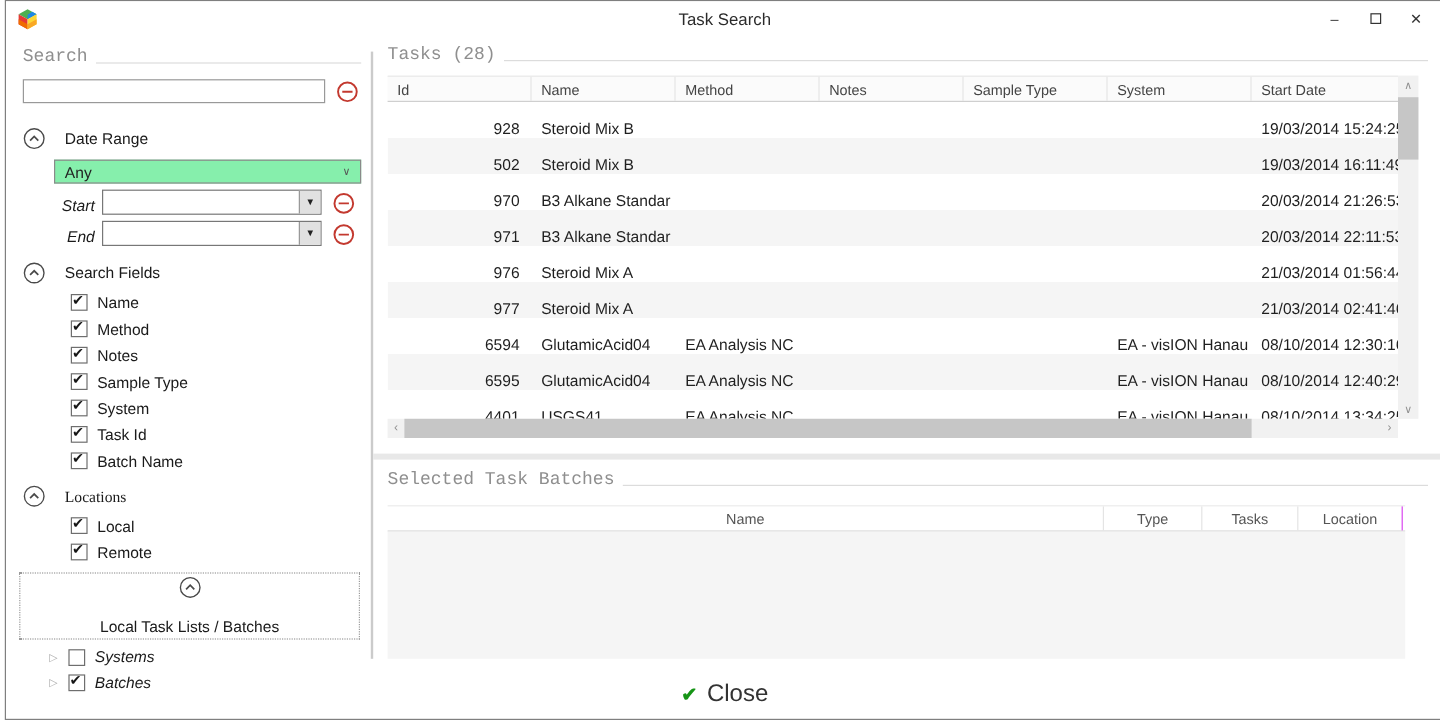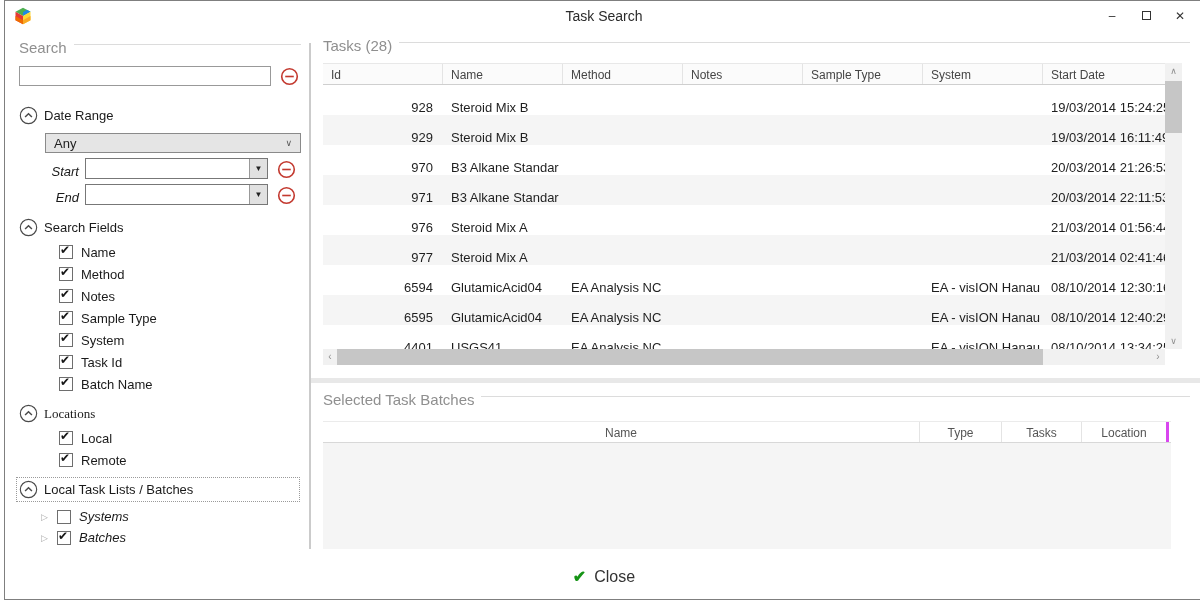--- a/index.html
+++ b/index.html
@@ -8,50 +8,50 @@
 
   
   .titlebar { position:absolute; left:0; top:0; right:0; height:30px; background:#fff; }
   .app-icon { position:absolute; left:8px; top:5px; width:20px; height:20px; }
   .win-title { position:absolute; left:0; right:0; top:7px; text-align:center; font-size:14px; color:#2b2b2b; }
   .win-controls { position:absolute; right:6px; top:0; height:30px; display:flex; align-items:center; }
   .win-btn { width:34px; height:26px; border:none; background:transparent; font-size:12px; color:#333; cursor:default; font-family:"Liberation Sans",sans-serif; }
   .win-btn.max span { display:inline-block; width:9px; height:9px; border:1px solid #333; }
 
   
-  .sec-title-row { display:flex; align-items:center; }
+  .sec-title-row { display:flex; align-items:flex-end;font-family:Liberation Mono, monospace; }
   .sec-title { font-size:15px; color:#8f8f8f; white-space:nowrap; }
   .rule { flex:1; border-bottom:1px solid #dcdcdc; margin-left:7px; transform:translateY(-3px); }
   .remove-icon { width:19px; height:19px; flex:0 0 19px; }
-  .expander-row { display:flex; align-items:center; gap:6px; }
+  .expander-row { display:flex; align-items:center; gap:16px; }
   .expander-icon { width:19px; height:19px; flex:0 0 19px; }
   .expander-label { font-size:13px; color:#1a1a1a; }
 
   
   .sidebar { position:absolute; left:0; top:30px; width:305px; bottom:0; padding-left:14px; }
   .search-title-row { margin-top:8px; width:282px; }
   .search-row { margin-top:10px; display:flex; align-items:center; gap:9px; }
   .text-input { width:252px; height:20px; border:1px solid #999; font-size:12px; padding:0 4px; outline:none; font-family:"Liberation Sans",sans-serif; }
   .exp-dr { margin-top:20px; }
-  .dropdown { margin-left:26px; margin-top:8px; width:256px; height:20px; background:#e5e5e5; border:1px solid #8a8a8a; display:flex; align-items:center; padding:0 8px; font-size:13px; color:#222; }
+  .dropdown { margin-left:26px; margin-top:8px; width:256px; height:20px; background:#86efac; border:1px solid #8a8a8a; display:flex; align-items:center; padding:0 8px; font-size:13px; color:#222; }
   .dropdown .dd-chevron { margin-left:auto; font-size:9px; color:#555; }
   .date-row { display:flex; align-items:flex-end; margin-top:5px;font-style:italic; }
   .date-label { width:66px; text-align:right; font-size:13px; color:#1a1a1a; padding-right:6px; }
   .combobox { width:183px; height:21px; border:1px solid #777; display:flex; background:#fff; }
   .combo-value { flex:1; font-size:12px; }
   .combo-btn { width:18px; background:#e1e1e1; border-left:1px solid #999; text-align:center; font-size:8px; color:#222; line-height:19px; }
   .date-row .remove-icon { margin-left:9px; }
   .exp-sf { margin-top:13px; }
   .cb-list { margin-top:4px; }
   .cb-row { display:flex; align-items:center; height:22px; margin-left:40px; }
   .checkbox { width:14px; height:14px; border:1px solid #6e6e6e; background:#fff; position:relative; flex:0 0 14px; }
   .check-glyph { position:absolute; left:0px; top:-3px; font-size:12px; color:#151515; }
   .cb-label { margin-left:8px; font-size:13px; color:#1a1a1a; }
   .exp-loc { margin-top:9px;font-family:Liberation Serif, serif; }
-  .exp-ltl { margin-top:9px; width:278px; outline:1px dotted #9a9a9a; outline-offset:2px; }
+  .exp-ltl { margin-top:9px; width:278px; outline:1px dotted #9a9a9a; outline-offset:2px;flex-direction:column; }
   .tree { margin-top:7px; }
   .tree-row { display:flex; align-items:center; height:21px; margin-left:22px; }
   .tree-arrow { font-size:9px; color:#ababab; width:16px; }
   .tree-row .cb-label { font-style:italic; }
 
   .vdivider { position:absolute; left:304px; top:42px; bottom:50px; width:2px; background:#cbcbcb; }
 
   
   .main { position:absolute; left:306px; top:30px; right:1px; bottom:1px; }
   .tasks-title-row { position:absolute; left:12px; right:12px; top:6px; }
@@ -76,28 +76,28 @@
   .hscroll .arrow.right { right:0; }
   .hthumb { position:absolute; left:14px; top:0; height:16px; width:706px; background:#c6c6c6; }
   .splitter { position:absolute; left:0; right:0; top:347px; height:5px; background:#e8e8e8; }
   
   .sel-title-row { position:absolute; left:12px; right:12px; top:360px; }
   .sel-head { position:absolute; left:12px; top:390px; width:848px; height:22px; display:flex; background:#fff; border-top:1px solid #ebebeb; border-bottom:1px solid #d8d8d8; }
   .sh { font-size:12px; color:#555; text-align:center; padding-top:4px; white-space:nowrap; }
   .sh.name { width:596px; }
   .sh.type { width:82px; border-left:1px solid #e4e4e4; }
   .sh.tasks { width:80px; border-left:1px solid #e4e4e4; }
-  .sh.loc { width:88px; border-left:1px solid #e4e4e4; border-right:3px solid #d946ef; }
+  .sh.loc { width:88px; border-left:1px solid #e4e4e4; border-right:1px solid #d946ef; }
   .sel-body { position:absolute; left:12px; top:412px; width:848px; height:106px; background:#f5f5f5; }
 
   
   .footer { position:absolute; left:0; right:0; bottom:6px; height:26px; text-align:center; }
   .close-btn { display:inline-flex; align-items:center; gap:8px; border:none; background:transparent; cursor:default; font-family:"Liberation Sans",sans-serif; }
   .close-check { color:#169416; font-size:16px; font-weight:bold; }
-  .close-label { font-size:16px; color:#333; }
+  .close-label { font-size:20px; color:#333; }
 </style>
 </head>
 <body>
 
 <div class="window">
 
   <div class="titlebar">
     <span class="app-icon">
       <svg viewBox="0 0 24 24" width="20" height="20">
         <polygon points="12,2 21,7 12,12 3,7" fill="#4caf50"></polygon>
@@ -310,21 +310,21 @@
           <span class="tc c0">928</span>
           <span class="tc c1">Steroid Mix B</span>
           <span class="tc c2"></span>
           <span class="tc c3"></span>
           <span class="tc c4"></span>
           <span class="tc c5"></span>
           <span class="tc c6">19/03/2014 15:24:25</span>
         </div>
 
         <div class="trow">
-          <span class="tc c0">929</span>
+          <span class="tc c0">502</span>
           <span class="tc c1">Steroid Mix B</span>
           <span class="tc c2"></span>
           <span class="tc c3"></span>
           <span class="tc c4"></span>
           <span class="tc c5"></span>
           <span class="tc c6">19/03/2014 16:11:49</span>
         </div>
 
         <div class="trow">
           <span class="tc c0">970</span>

